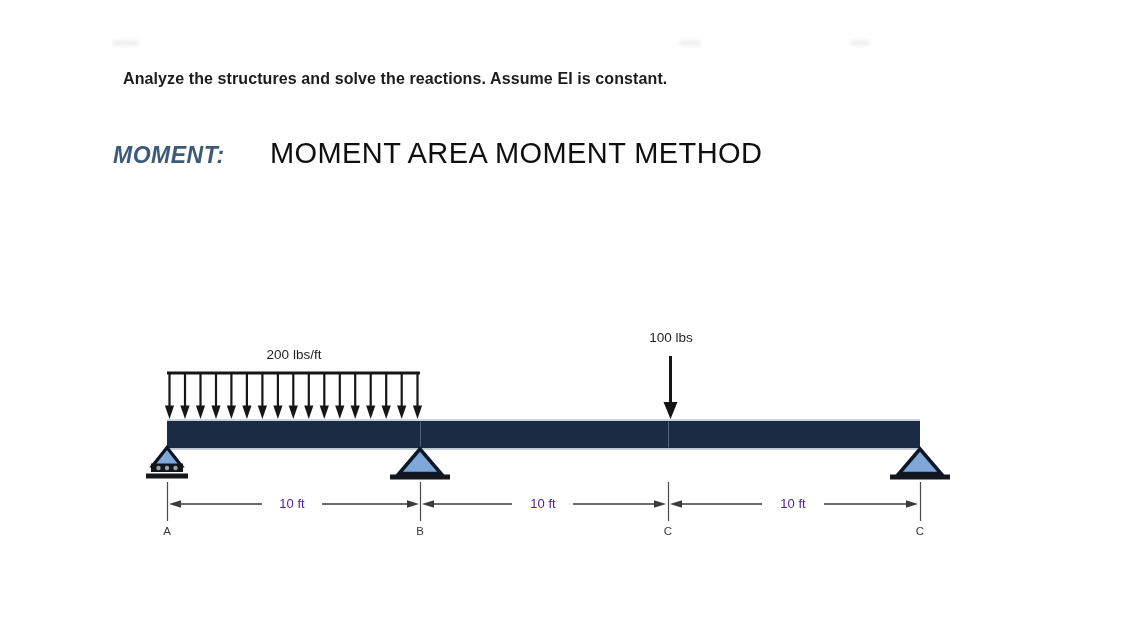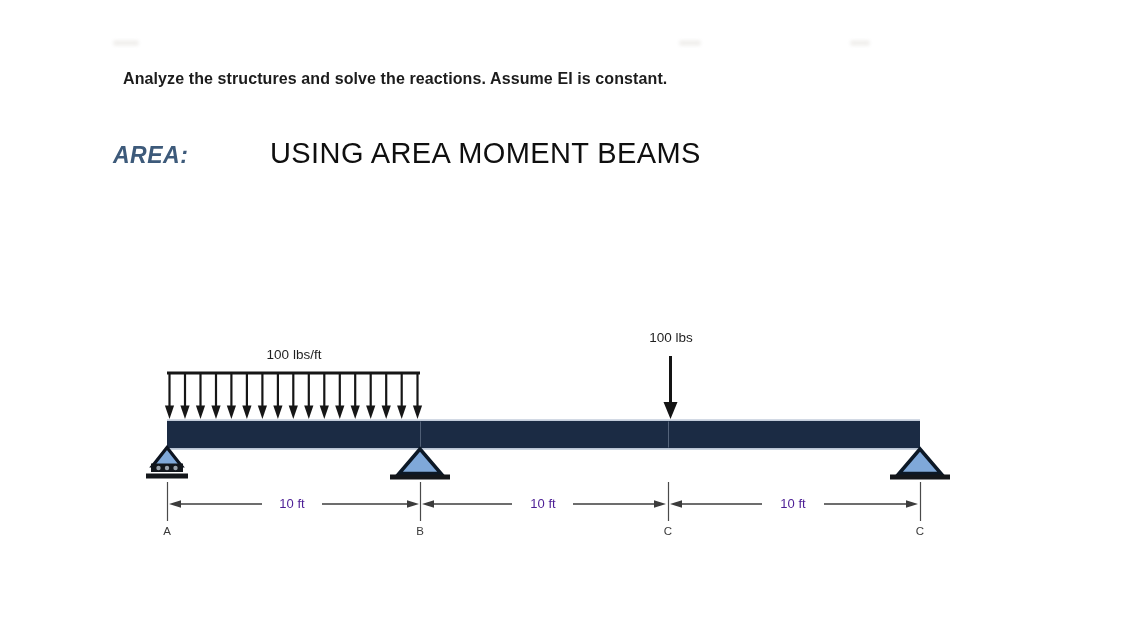--- a/index.html
+++ b/index.html
@@ -48,22 +48,22 @@
   }
 </style>
 </head>
 <body>
 
 <span class="artifact" style="left:113px;width:26px;"></span>
 <span class="artifact" style="left:679px;width:22px;"></span>
 <span class="artifact" style="left:850px;width:20px;"></span>
 
 <div class="problem-statement">Analyze the structures and solve the reactions. Assume EI is constant.</div>
-<div class="beams-label">AREA:</div>
-<div class="method-title">USING AREA MOMENT BEAMS</div>
+<div class="beams-label">MOMENT:</div>
+<div class="method-title">MOMENT AREA MOMENT METHOD</div>
 
 <svg class="diagram" width="1131" height="626" viewBox="0 0 1131 626">
   <defs>
     <g id="dlarrow">
       <line x1="0" y1="373" x2="0" y2="407" stroke="#161616" stroke-width="2.2"></line>
       <polygon points="-4.6,405.5 4.6,405.5 0,419" fill="#161616"></polygon>
     </g>
   </defs>
 
   <g>
@@ -141,21 +141,21 @@
   </g>
 
   <g stroke="#3c3c3c" stroke-width="1.3">
     <polygon points="670,504 682,500.2 682,507.8" fill="#3c3c3c" stroke="none"></polygon>
     <line x1="681" y1="504" x2="762" y2="504"></line>
     <line x1="824" y1="504" x2="906" y2="504"></line>
     <polygon points="918,504 906,500.2 906,507.8" fill="#3c3c3c" stroke="none"></polygon>
   </g>
 </svg>
 
-<span class="diag-label" style="left:294px;top:347px;">100 lbs/ft</span>
+<span class="diag-label" style="left:294px;top:347px;">200 lbs/ft</span>
 <span class="diag-label" style="left:671px;top:330px;">100 lbs</span>
 
 <span class="dim-label" style="left:292px;top:496px;">10 ft</span>
 <span class="dim-label" style="left:543px;top:496px;">10 ft</span>
 <span class="dim-label" style="left:793px;top:496px;">10 ft</span>
 
 <span class="node-label" style="left:167px;top:525px;">A</span>
 <span class="node-label" style="left:420px;top:525px;">B</span>
 <span class="node-label" style="left:668px;top:525px;">C</span>
 <span class="node-label" style="left:920px;top:525px;">C</span>

